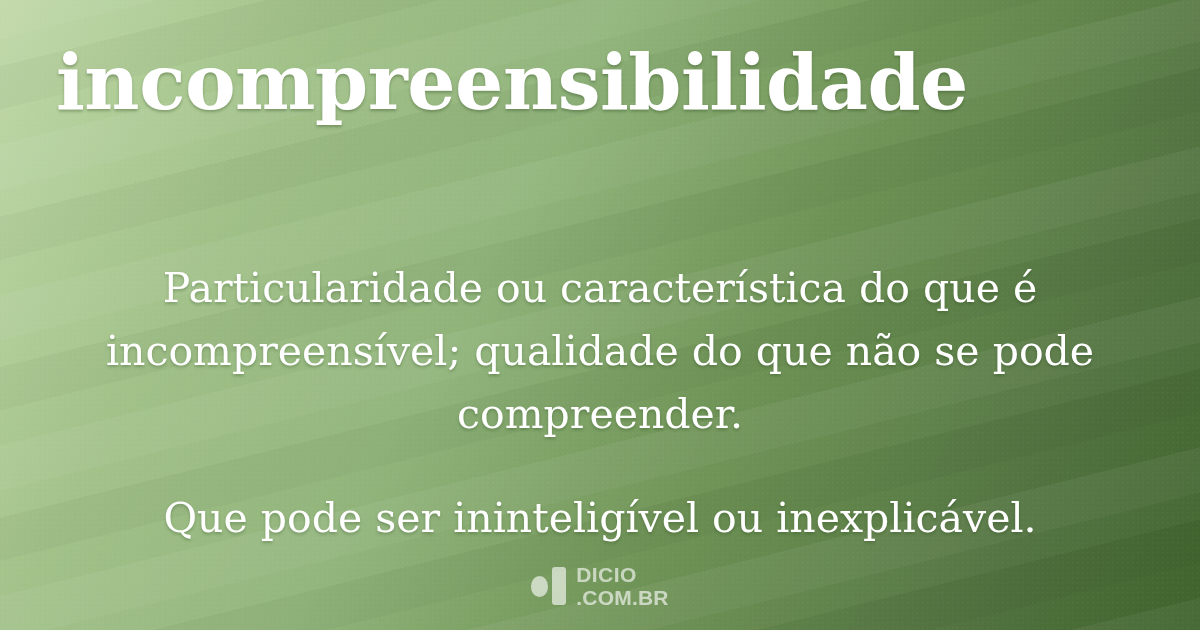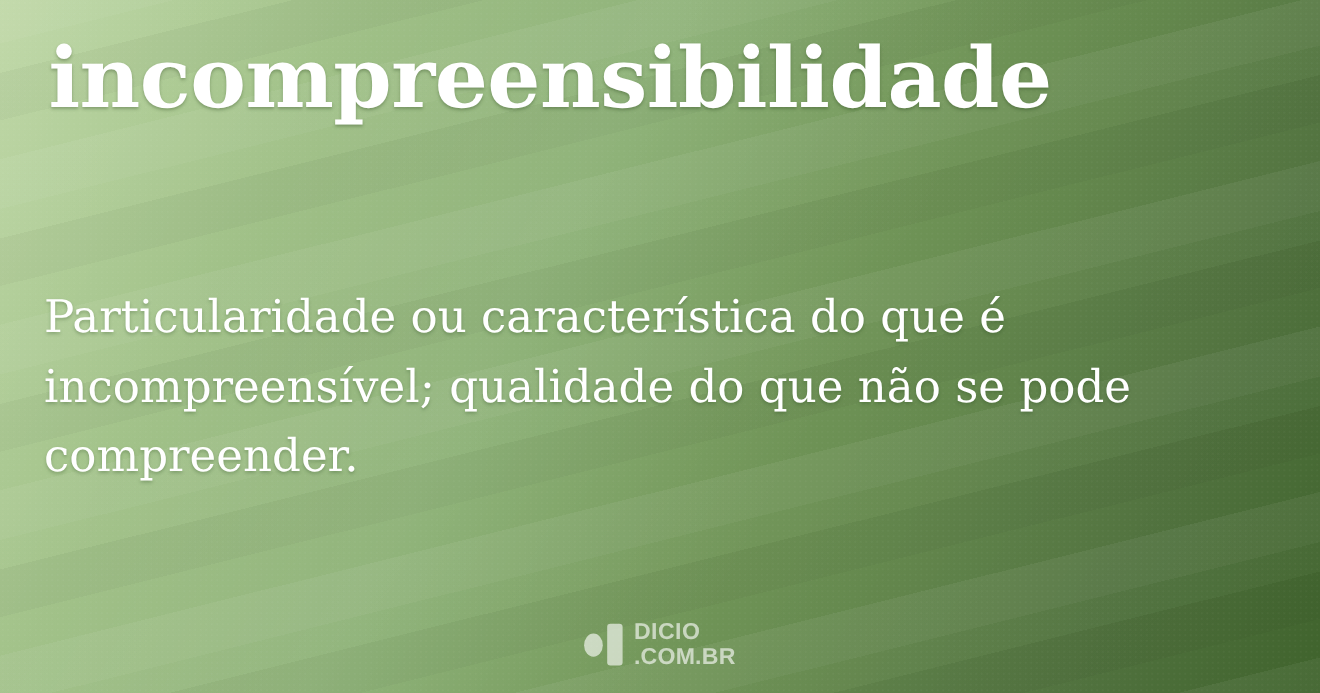--- a/index.html
+++ b/index.html
@@ -101,39 +101,40 @@
     width: 1200px;
     height: 630px;
     box-sizing: border-box;
     padding: 0 40px;
   }
 
   .headword {
     position: absolute;
     left: 40px;
     top: 22px;
-    margin: 4px;
+    margin: 16px;
     font-family: "DejaVu Serif", serif;
     font-weight: 700;
     font-size: 76px;
     line-height: 1.18;
     letter-spacing: -0.5px;
     color: #ffffff;
     white-space: nowrap;
     text-shadow: 0 2px 3px rgba(30, 60, 20, 0.32);
   }
 
   .definitions {
     position: absolute;
     left: 40px;
     top: 216px;
     width: 1120px;
     margin: 0;
     padding: 0;
     list-style: none;
+    text-align: center;
   }
 
   .definition {
     font-family: "DejaVu Serif", serif;
     font-weight: 400;
     font-size: 41px;
     line-height: 63px;
     color: #ffffff;
     text-shadow: 0 2px 3px rgba(30, 60, 20, 0.28);
   }
@@ -206,20 +207,21 @@
   <div class="bg-bands"></div>
   <div class="bg-sheen"></div>
   <div class="bg-texture"></div>
 
   <div class="content">
 
     <h1 class="headword">incompreensibilidade</h1>
 
     <div class="definitions">
       <p class="definition">Particularidade ou característica do que é incompreensível; qualidade do que não se pode compreender.</p>
+      <p class="definition">Que pode ser ininteligível ou inexplicável.</p>
     </div>
 
   </div>
 
   <div class="logo">
     <div class="logo-mark">
       <span class="logo-dot"></span>
       <span class="logo-bar"></span>
     </div>
     <div class="logo-text">

